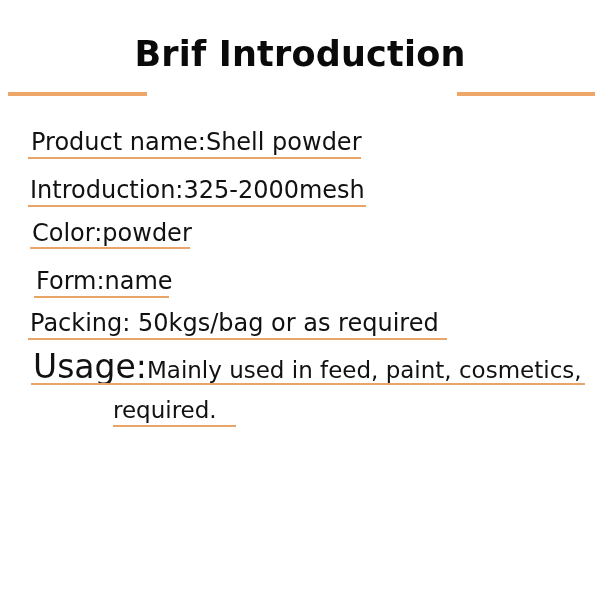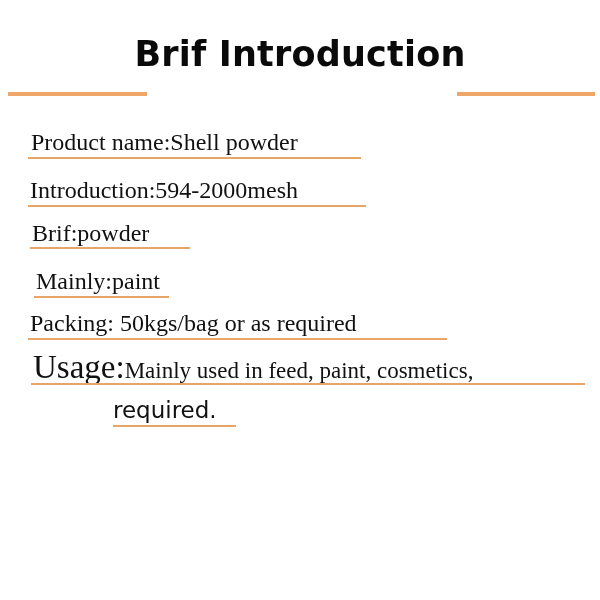--- a/index.html
+++ b/index.html
@@ -58,21 +58,21 @@
     color: #111111;
     font-family: "DejaVu Sans", sans-serif;
     font-size: 24px;
     line-height: 28px;
   }
   .spec-underline {
     position: absolute;
     height: 2px;
     background: #e7a567;
   }
-  .lbl, .val { display: inline; font-family: Liberation Serif, serif; }
+  .lbl, .val { display: inline; }
 
   
   #line-product      { left: 31px; top: 128px; }
   #ul-product        { left: 28px; top: 157px; width: 333px; }
 
   
   #line-specification { left: 30px; top: 176px; }
   #ul-specification   { left: 28px; top: 205px; width: 338px; }
 
   
@@ -107,31 +107,31 @@
     <div id="title-text">Brif Introduction</div>
     <div class="title-rule" id="title-rule-right"></div>
   </div>
 
   <div class="spec-line" id="line-product">
     <span class="lbl">Product name:</span><span class="val">Shell powder</span>
   </div>
   <div class="spec-underline" id="ul-product"></div>
 
   <div class="spec-line" id="line-specification">
-    <span class="lbl">Introduction:</span><span class="val">594-2000mesh</span>
+    <span class="lbl">Introduction:</span><span class="val">325-2000mesh</span>
   </div>
   <div class="spec-underline" id="ul-specification"></div>
 
   <div class="spec-line" id="line-form">
-    <span class="lbl">Brif:</span><span class="val">powder</span>
+    <span class="lbl">Color:</span><span class="val">powder</span>
   </div>
   <div class="spec-underline" id="ul-form"></div>
 
   <div class="spec-line" id="line-color">
-    <span class="lbl">Mainly:</span><span class="val">paint</span>
+    <span class="lbl">Form:</span><span class="val">name</span>
   </div>
   <div class="spec-underline" id="ul-color"></div>
 
   <div class="spec-line" id="line-packing">
     <span class="lbl">Packing:</span><span class="val"> 50kgs/bag or as required</span>
   </div>
   <div class="spec-underline" id="ul-packing"></div>
 
   <div class="spec-line" id="line-usage">
     <span class="lbl">Usage:</span><span class="val">Mainly used in feed, paint, cosmetics,</span>

